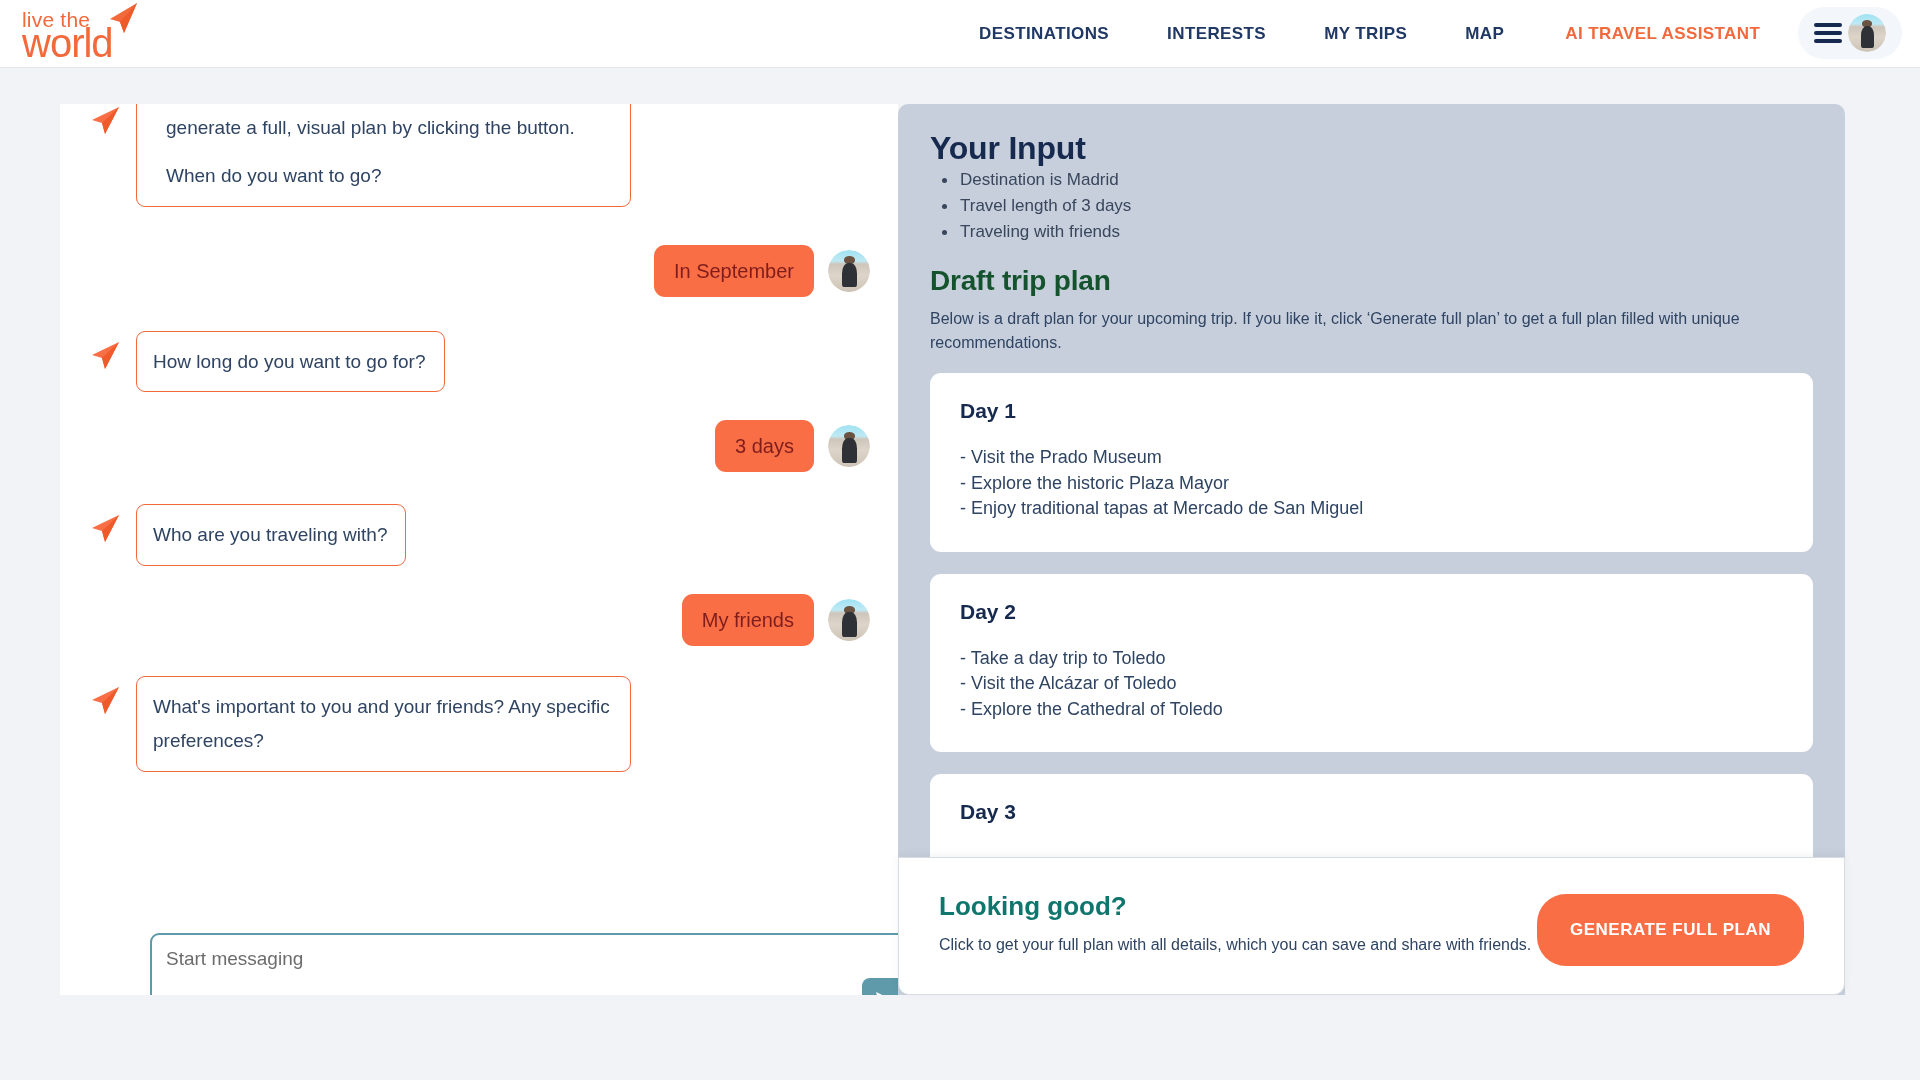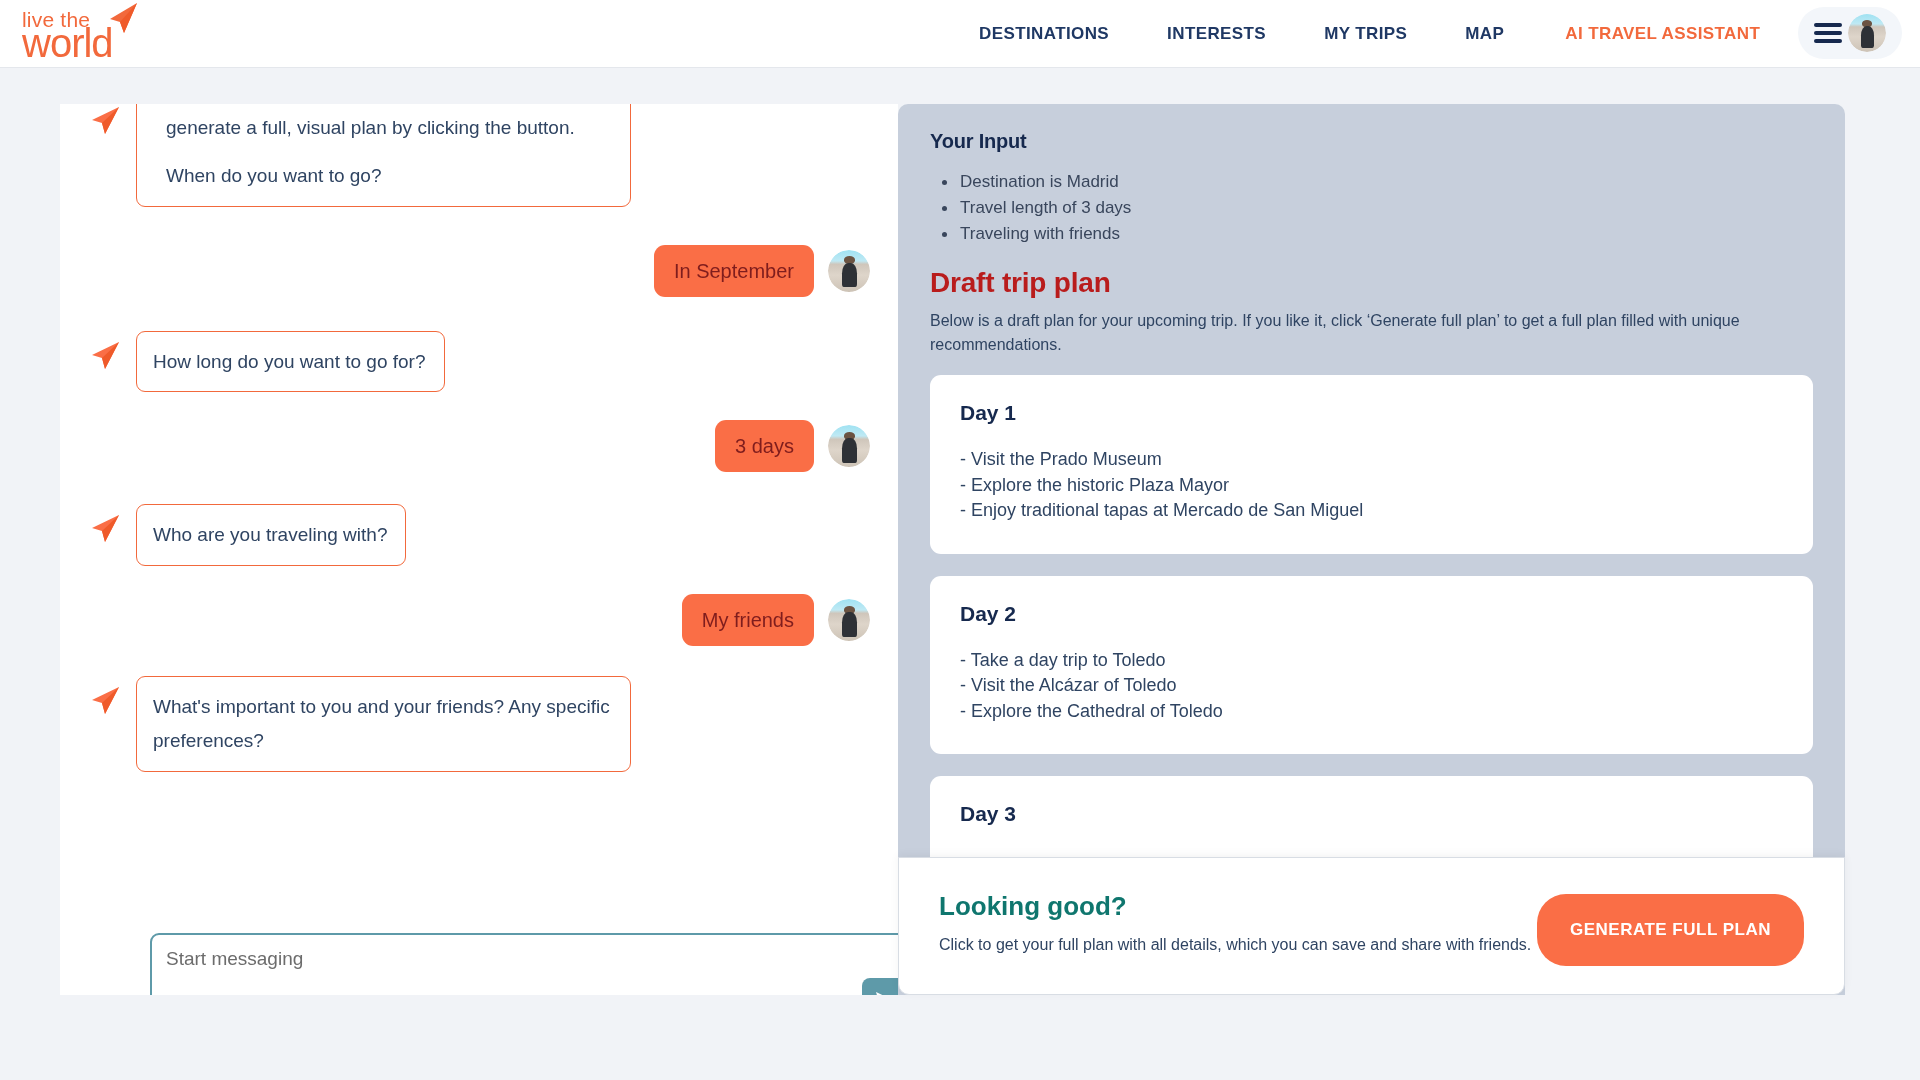--- a/index.html
+++ b/index.html
@@ -152,35 +152,35 @@
   .plan-panel {
     position: absolute; left: 898px; top: 104px;
     width: 947px; height: 891px;
     background: #c7cfdc;
     border-radius: 10px 10px 0 0;
     overflow: hidden;
   }
   .plan-scroll { padding: 26px 32px 0 32px; }
 
   .plan-h1 {
-    font-size: 20px; font-weight: 700; color: #16294e;
-    letter-spacing: -.2px; margin-bottom: 16px;
+    font-size: 32px; font-weight: 700; color: #16294e;
+    letter-spacing: -.2px; 
   }
   .plan-list { list-style: none; margin: 0 0 6px 8px; }
   .plan-list li {
     position: relative;
     font-size: 17px; color: #39465c;
     line-height: 1.53; padding-left: 22px;
   }
   .plan-list li::before {
     content: ""; position: absolute; left: 4px; top: 11px;
     width: 5px; height: 5px; border-radius: 50%; background: #39465c;
   }
   .plan-h2 {
-    font-size: 28px; font-weight: 700; color: #b91c1c;
+    font-size: 28px; font-weight: 700; color: #14532d;
     margin: 20px 0 10px 0; letter-spacing: -.2px;
   }
   .plan-desc {
     font-size: 16px; color: #2f4462; line-height: 1.5;
     max-width: 855px; margin-bottom: 18px;
   }
 
   .day-card {
     background: #ffffff; border-radius: 11px;
     padding: 26px 30px 30px 30px;

